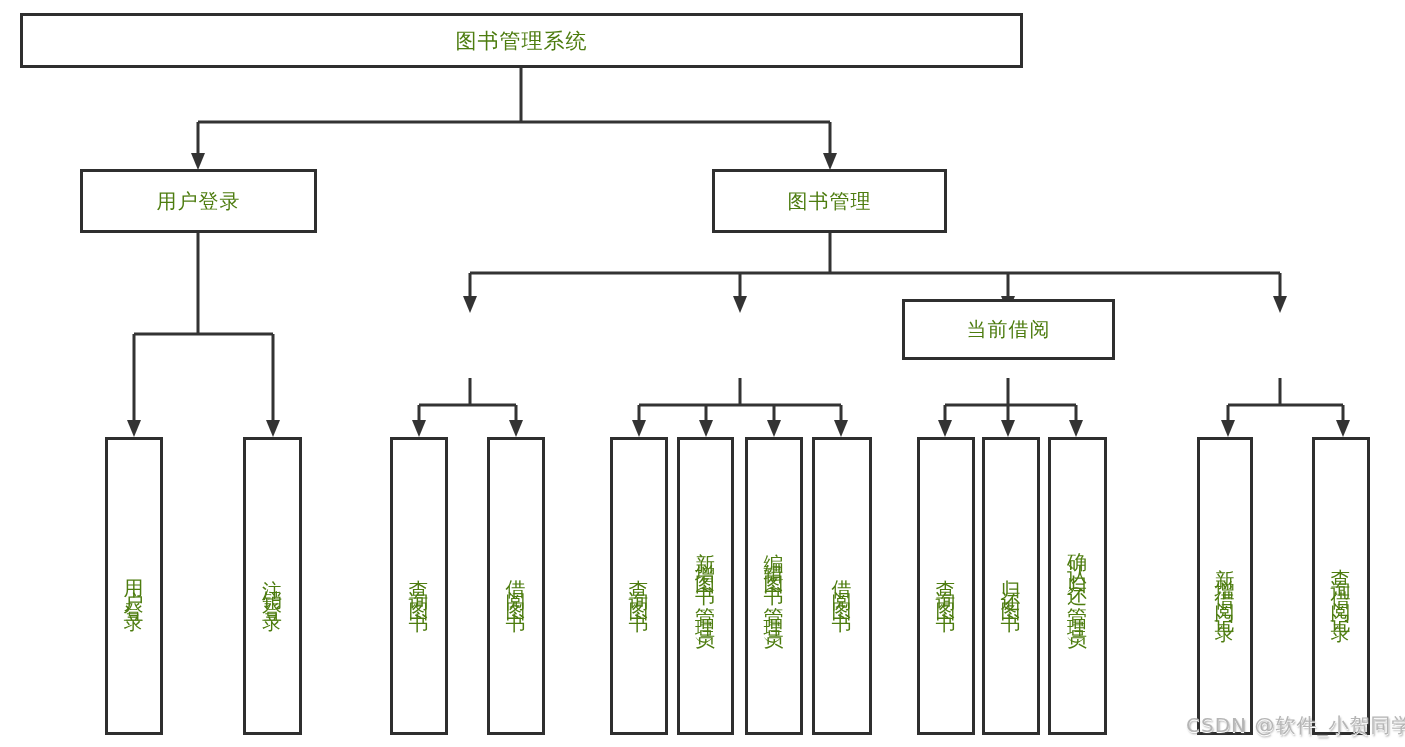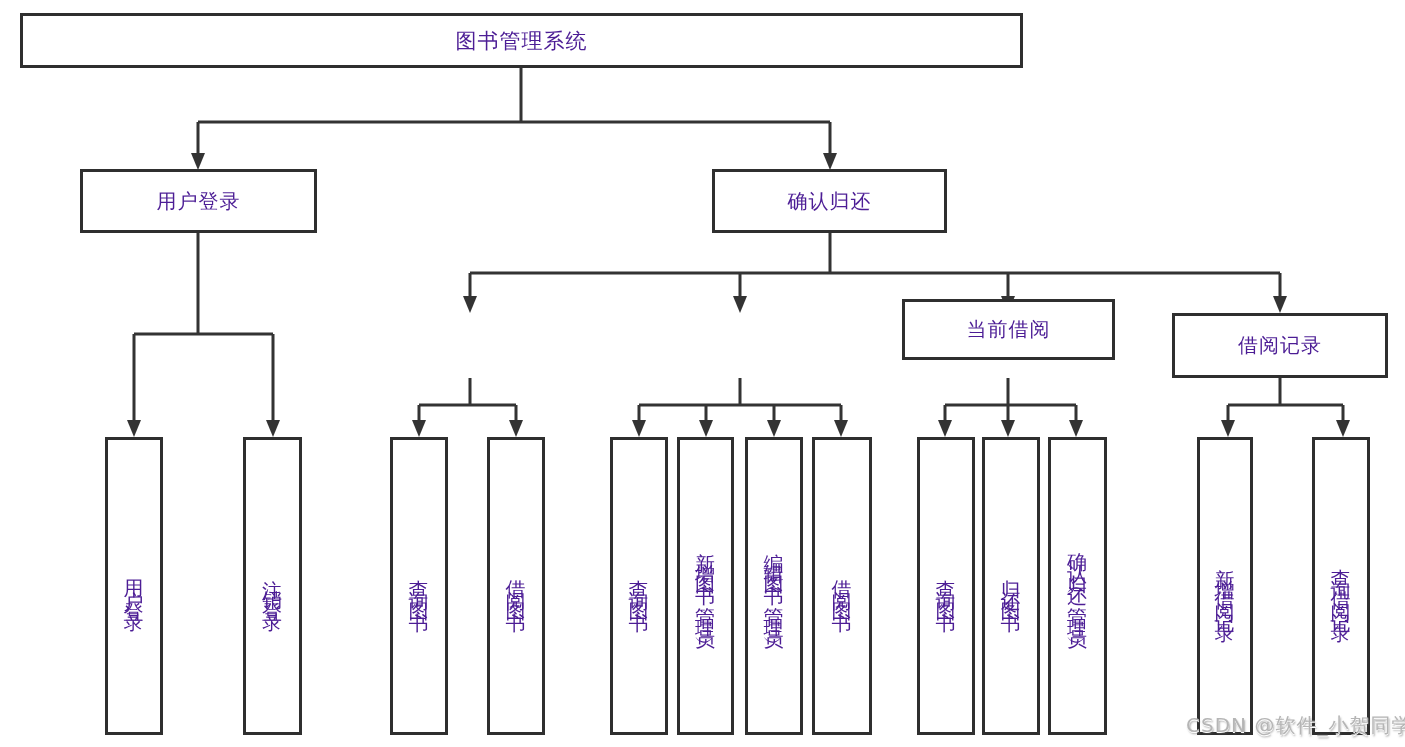--- a/index.html
+++ b/index.html
@@ -5,21 +5,21 @@
   html,body{margin:0;padding:0;background:#ffffff;}
   .canvas{
     position:relative;width:1405px;height:747px;background:#ffffff;overflow:hidden;
     font-family:"DejaVu Sans","Liberation Sans",sans-serif;
   }
   svg.connectors{position:absolute;left:0;top:0;z-index:1;}
   .box{
     position:absolute;box-sizing:border-box;background:#ffffff;
     border:3px solid #2f2f2f;z-index:2;
     display:flex;align-items:center;justify-content:center;
-    color:#4c1d95;
+    color:#4d7c0f;
   }
   .hlabel{font-size:20px;letter-spacing:1px;white-space:nowrap;}
   .root .hlabel{font-size:21px;}
   .leaf{height:298px;}
   .vlabel{
     writing-mode:vertical-rl;text-orientation:mixed;
     font-size:20px;letter-spacing:11px;line-height:1;
     white-space:nowrap;
   }
   .watermark{
@@ -74,28 +74,25 @@
   </svg>
 
   <div class="box root" style="left:20px;top:13px;width:1003px;height:55px">
     <span class="hlabel">图书管理系统</span>
   </div>
 
   <div class="box" style="left:80px;top:169px;width:237px;height:64px">
     <span class="hlabel">用户登录</span>
   </div>
   <div class="box" style="left:712px;top:169px;width:235px;height:64px">
-    <span class="hlabel">确认归还</span>
+    <span class="hlabel">图书管理</span>
   </div>
 
   <div class="box" style="left:902px;top:299px;width:213px;height:61px">
     <span class="hlabel">当前借阅</span>
-  </div>
-  <div class="box" style="left:1172px;top:313px;width:216px;height:65px">
-    <span class="hlabel">借阅记录</span>
   </div>
 
   <div class="box leaf" style="left:105px;top:437px;width:58px">
     <span class="vlabel">用户登录</span>
   </div>
   <div class="box leaf" style="left:243px;top:437px;width:59px">
     <span class="vlabel">注销登录</span>
   </div>
 
   <div class="box leaf" style="left:390px;top:437px;width:58px">

